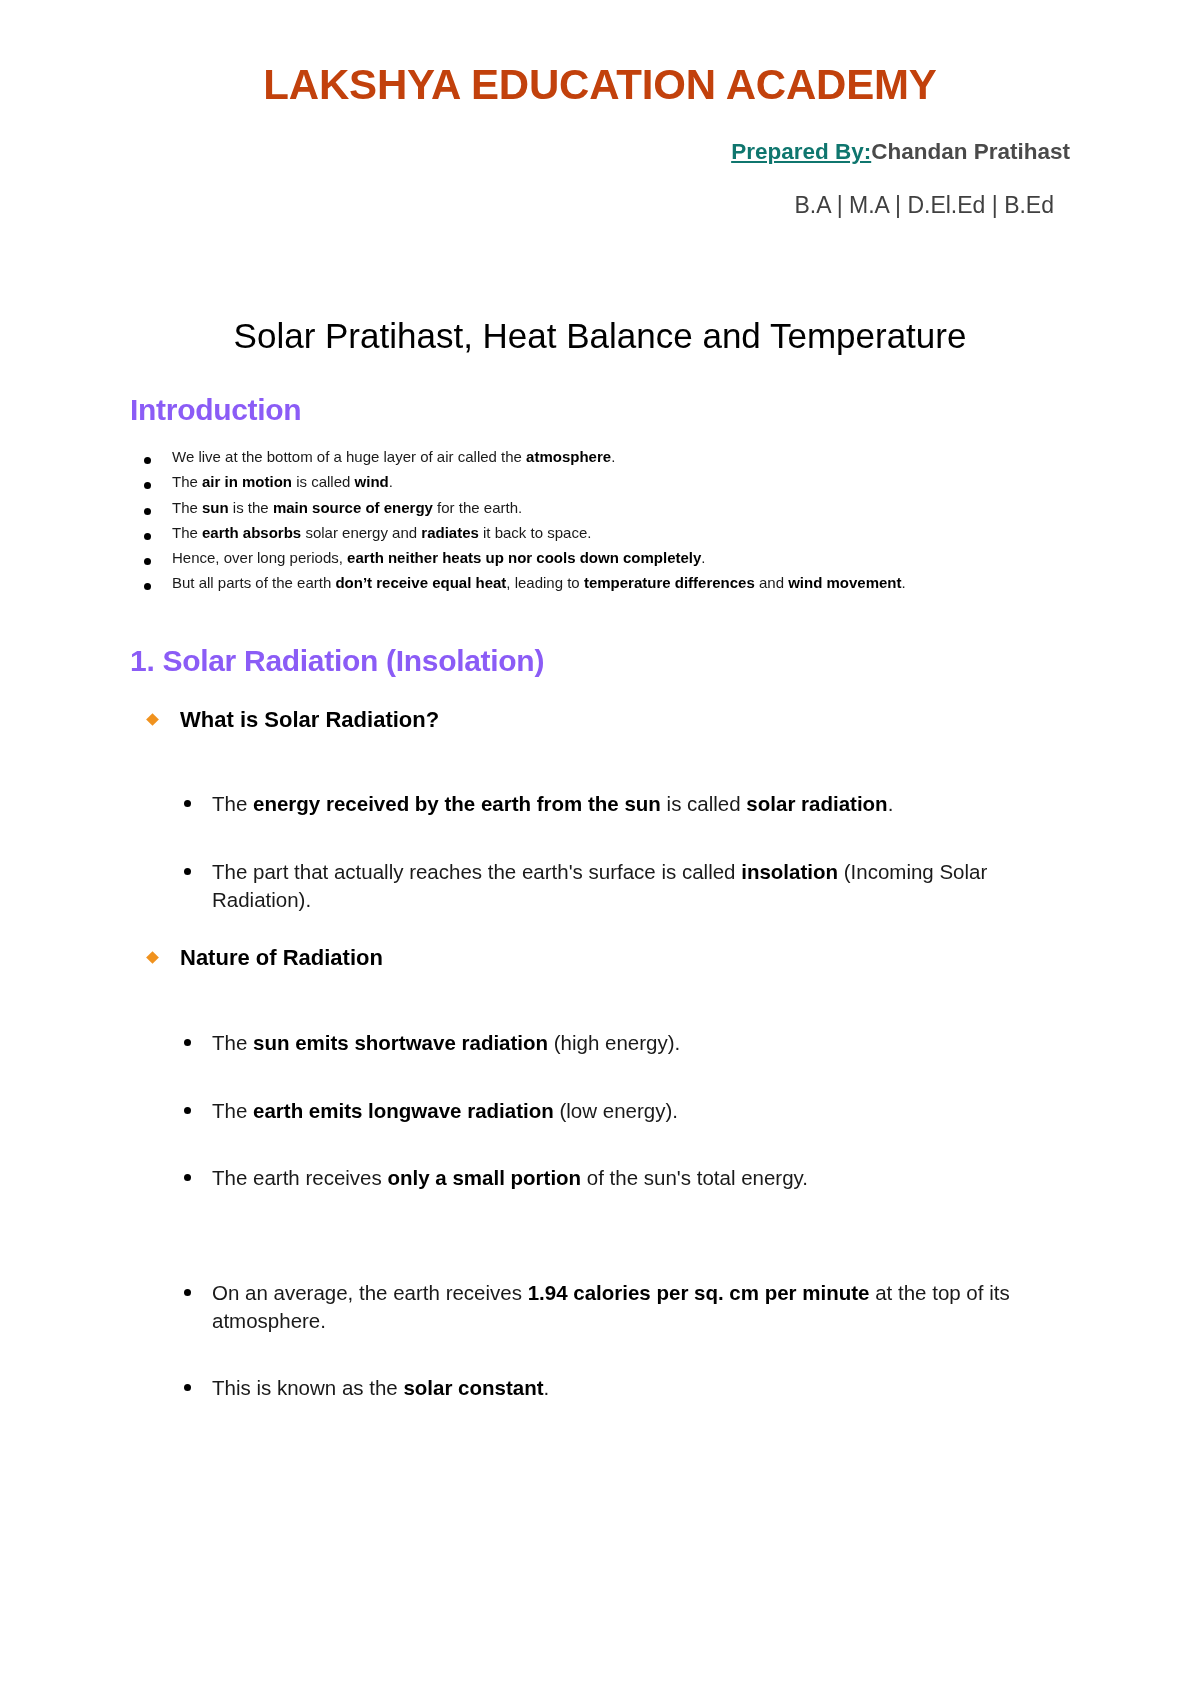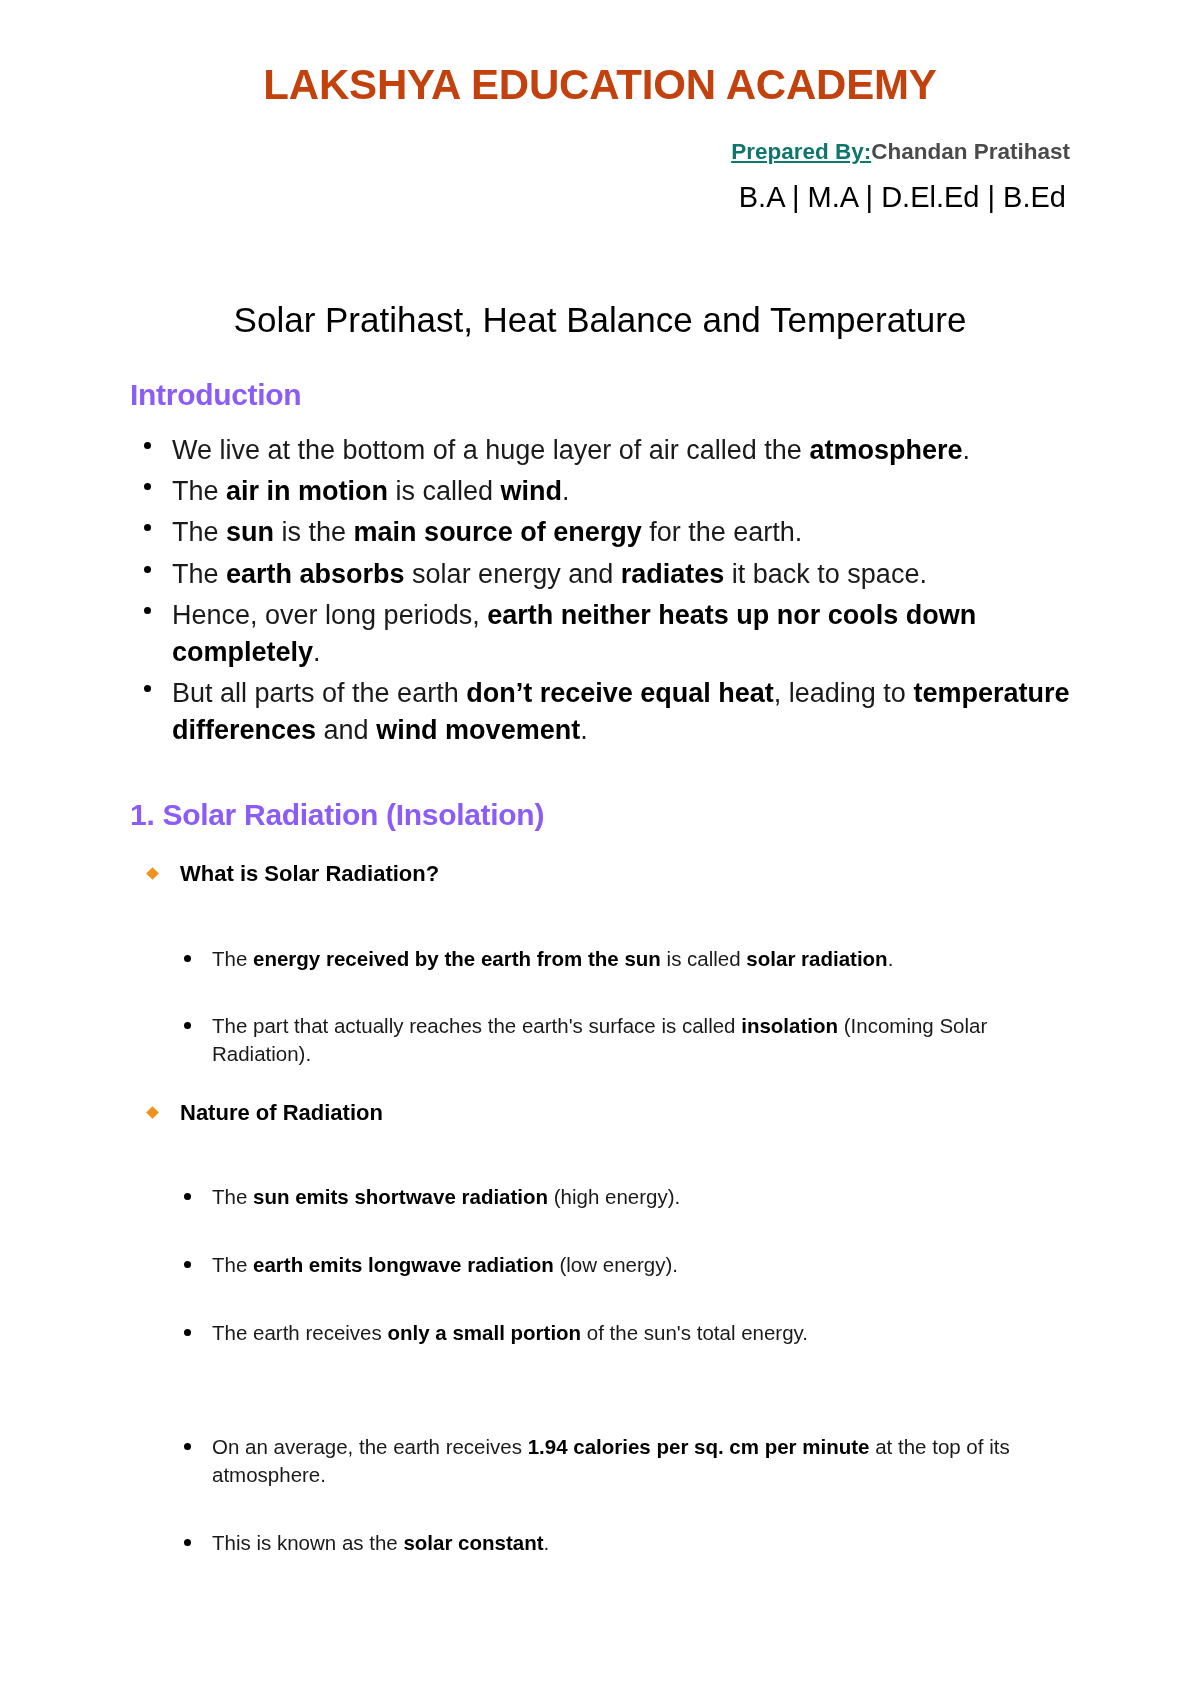--- a/index.html
+++ b/index.html
@@ -39,26 +39,26 @@
     padding-top: 28px;
     text-align: right;
     font-size: 22.5px;
     font-weight: 700;
     line-height: 1.45;
     white-space: nowrap;
   }
   .prepared-label { color: #0f766e; text-decoration: underline; }
   .prepared-name  { color: #4a4a4a; }
   .qualifications {
-    margin: 4px;
+    margin: 16px;
     padding-top: 4px;
     text-align: right;
-    font-size: 29px;
-    font-weight: 400;
-    color: #000000;
+    font-size: 23px;
+    font-weight: 400;
+    color: #404040;
     line-height: 1.4;
   }
 
   
   .doc-title {
     margin: 0;
     padding-top: 72px;
     text-align: center;
     font-size: 35px;
     font-weight: 400;
@@ -87,21 +87,21 @@
   ul.disc-list {
     list-style: none;
     margin: 0;
     padding: 0;
     padding-top: 18px;
   }
   ul.disc-list > li {
     position: relative;
     padding-left: 42px;
     margin-bottom: 5px;
-    font-size: 27px;
+    font-size: 15px;
     line-height: 1.35;
     color: #1a1a1a;
     font-weight: 400;
   }
   ul.disc-list > li::before {
     content: "";
     position: absolute;
     left: 14px;
     top: 10px;
     width: 7px;

